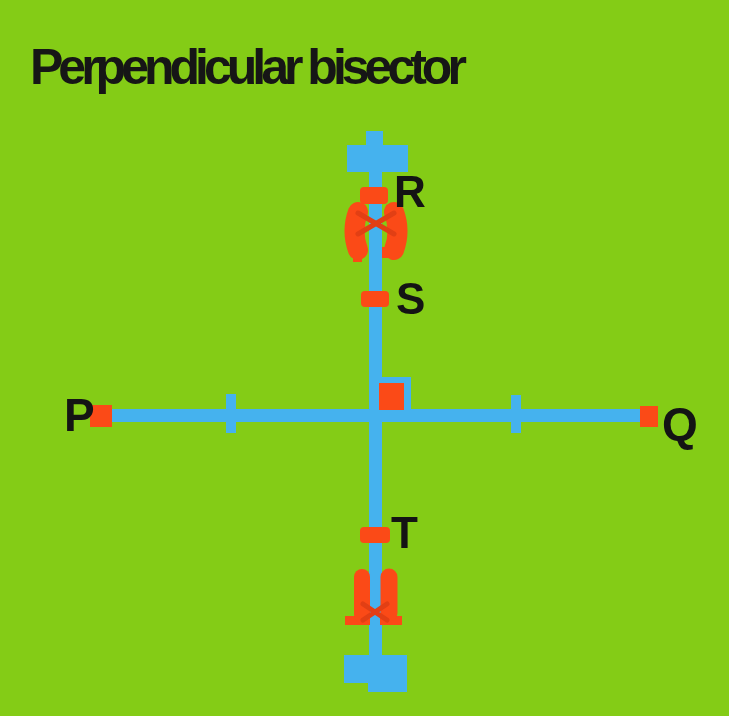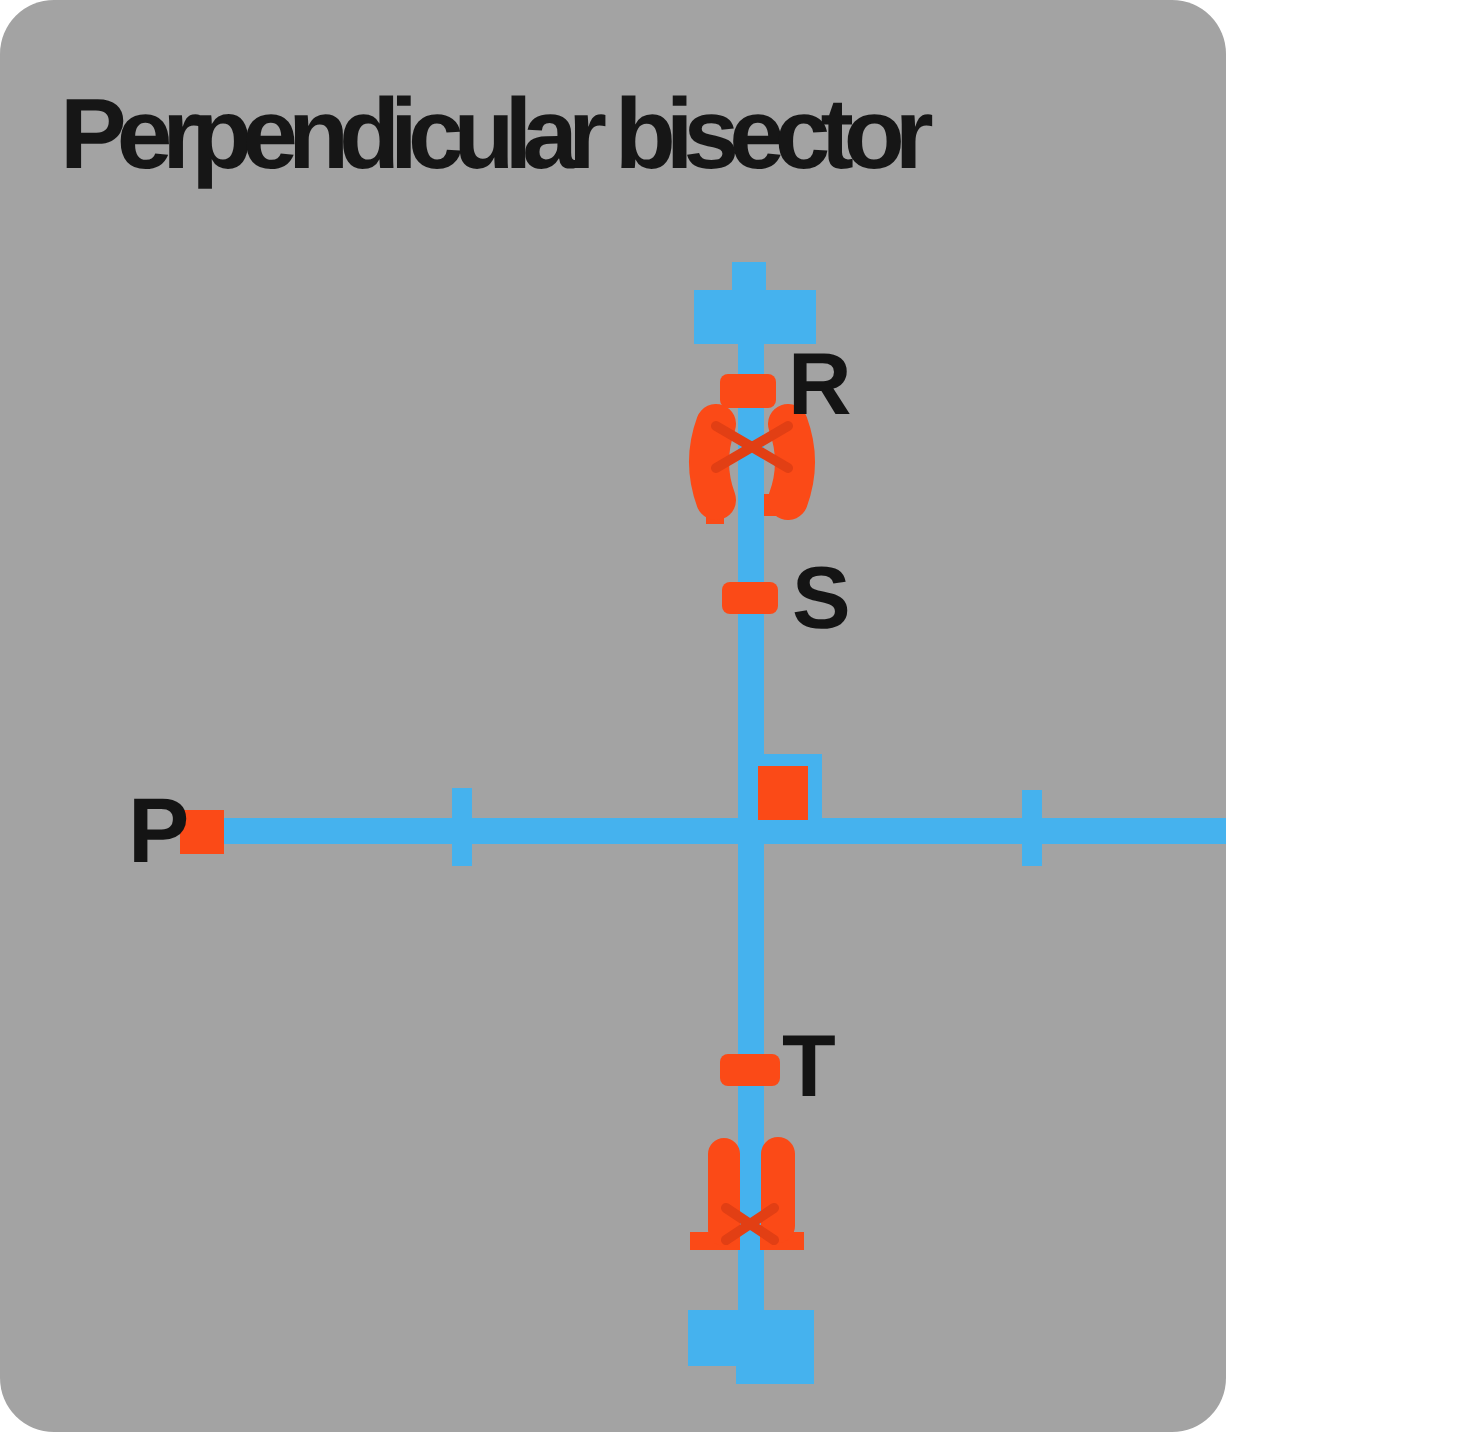--- a/index.html
+++ b/index.html
@@ -2,26 +2,25 @@
 <html><head>
 <meta charset="utf-8">
 <style>
   html, body {
     margin: 0;
     padding: 0;
     background: #ffffff;
   }
   .canvas {
     position: relative;
-    width: 613px;
+    width: 729px;
     height: 716px;
-    background: #a3a3a3;
+    background: #84cc16;
     overflow: hidden;
     font-family: "Liberation Sans", sans-serif;
-    border-radius: 27px;
   }
   .figure-title {
     position: absolute;
     left: 30px;
     top: 38px;
     margin: 0;
     font-family: "Liberation Sans", sans-serif;
     font-size: 50px;
     font-weight: 800;
     letter-spacing: -5px;

